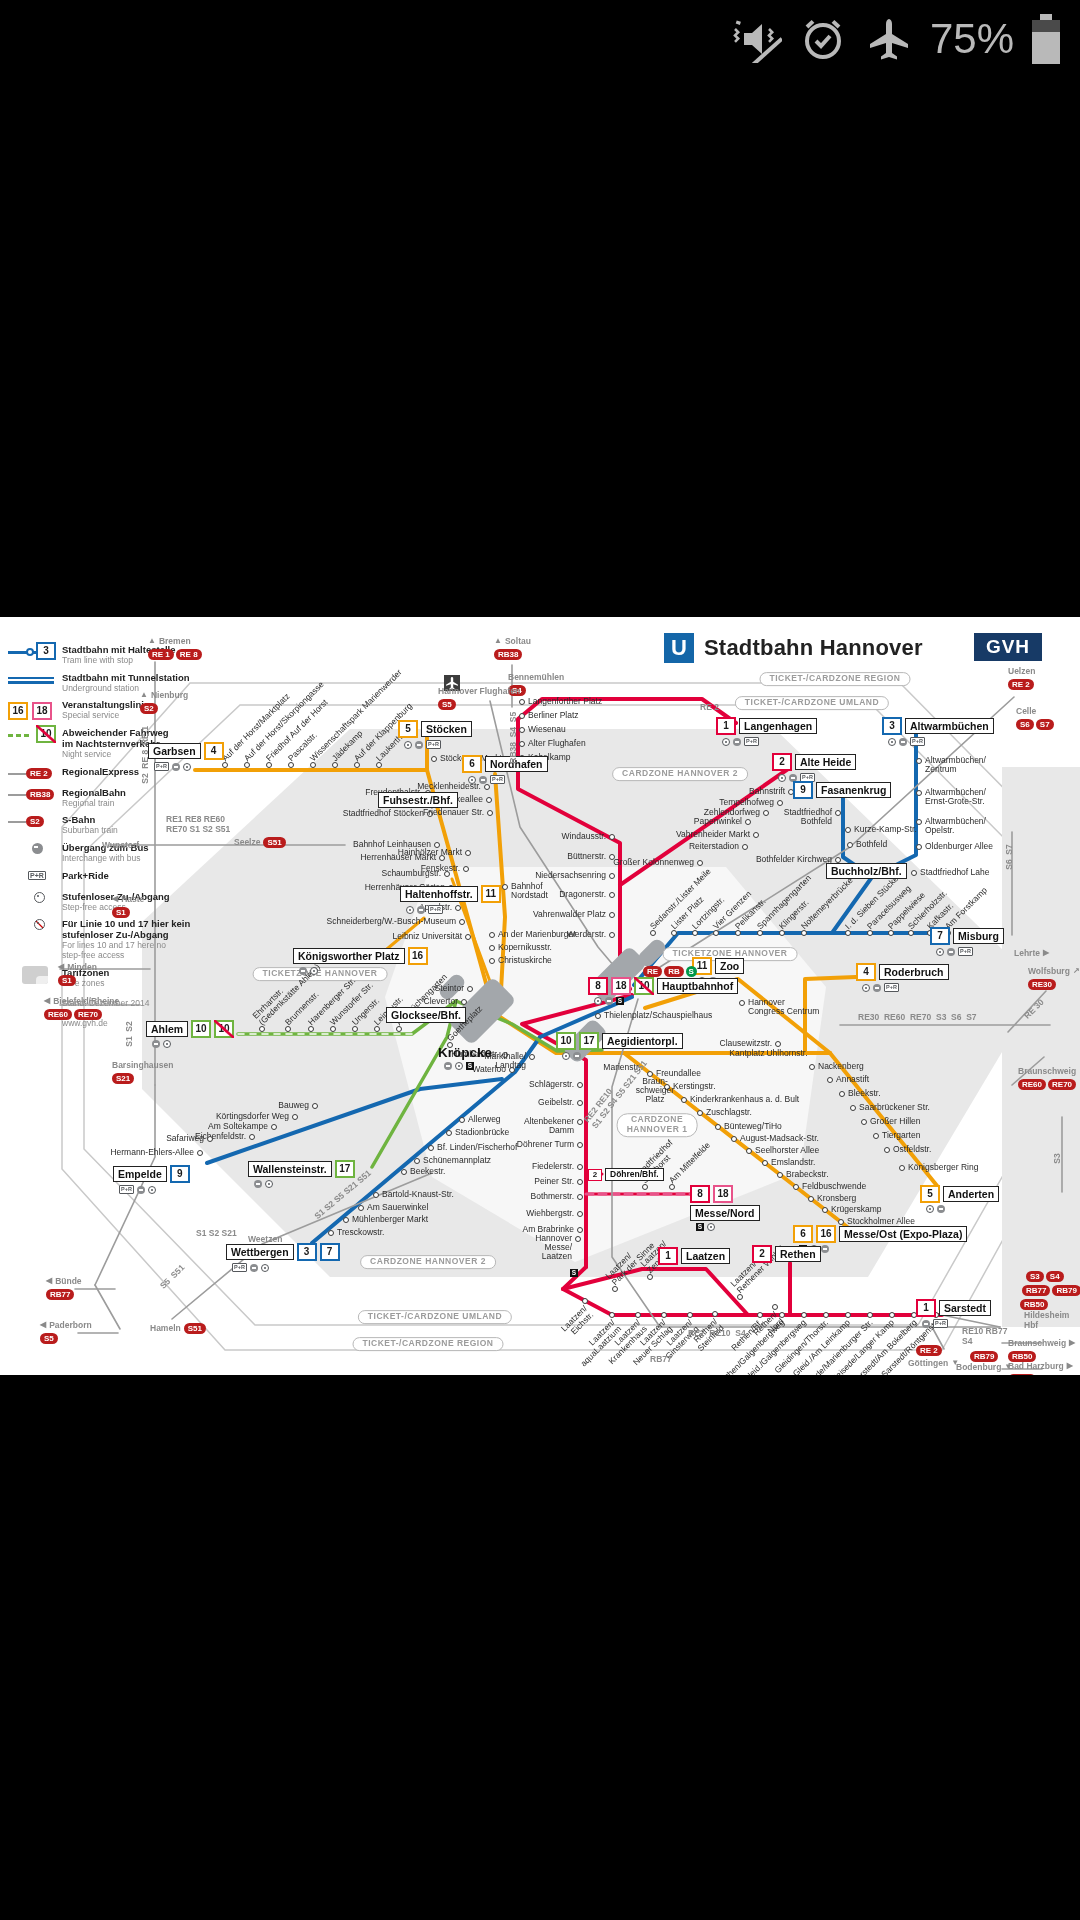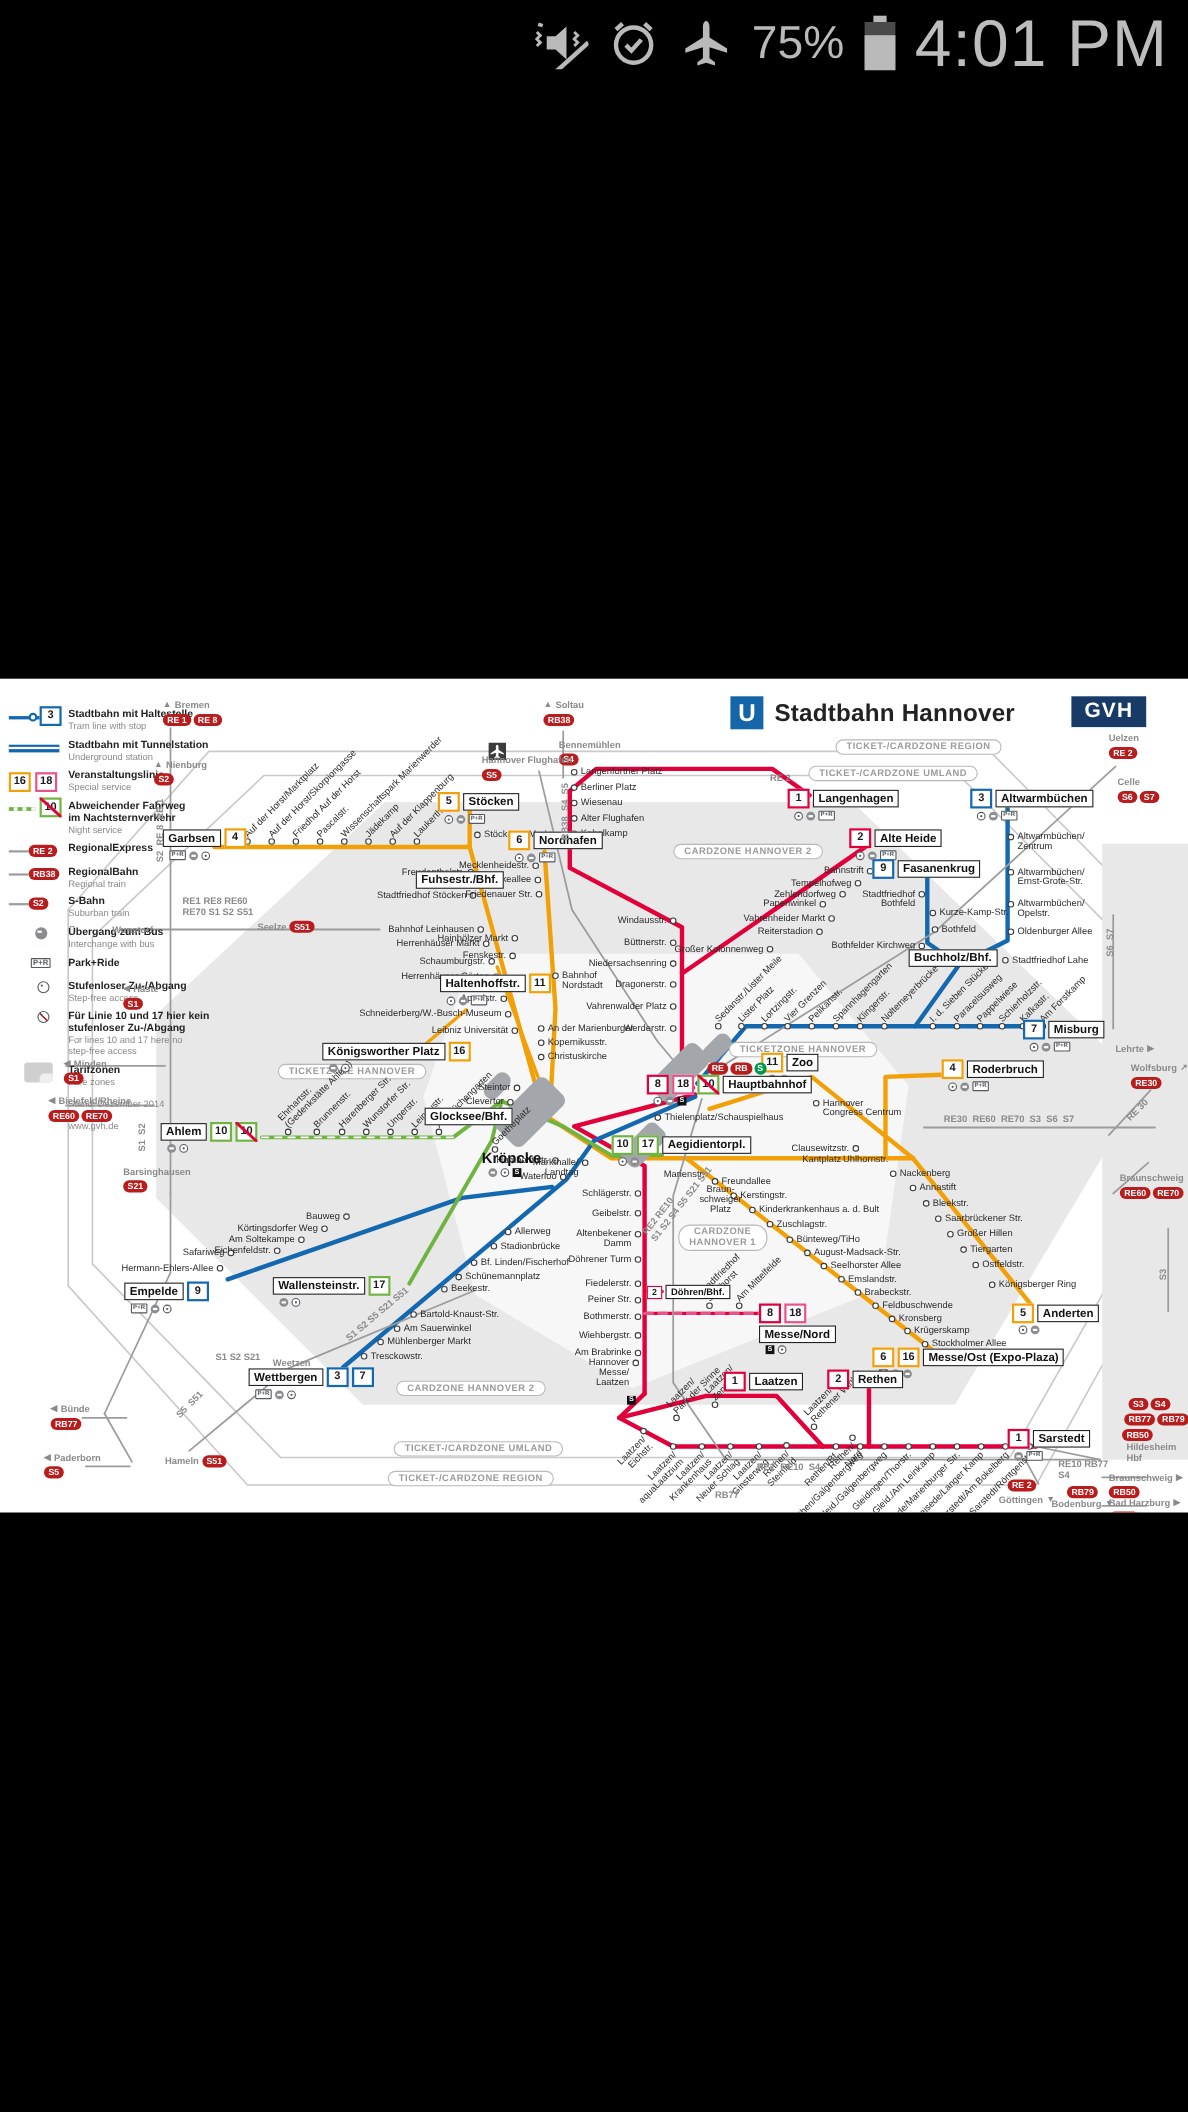--- a/index.html
+++ b/index.html
@@ -88,21 +88,20 @@
   </svg>
   <svg width="50" height="48" viewBox="0 0 24 24">
     <path fill="#b9b9b9" d="M21.5,14.5 L13.5,9.5 L13.5,4.5 C13.5,3.2 12.8,2 12,2 C11.2,2 10.5,3.2 10.5,4.5 L10.5,9.5 L2.5,14.5 L2.5,16.5 L10.5,14 L10.5,19 L8,20.8 L8,22.3 L12,21 L16,22.3 L16,20.8 L13.5,19 L13.5,14 L21.5,16.5 Z"></path>
   </svg>
   <span class="spct">75%</span>
   <svg width="32" height="50" viewBox="0 0 16 25">
     <rect x="5" y="0" width="6" height="3" fill="#b9b9b9"></rect>
     <rect x="1" y="3" width="14" height="22" fill="#4a4a4a"></rect>
     <rect x="1" y="9" width="14" height="16" fill="#b9b9b9"></rect>
   </svg>
-  <span class="stime">4:01 PM</span>
 </div>
 
 <div class="map">
   <svg class="base" id="map-svg" width="1080" height="758" viewBox="0 0 1080 758">
       <path d="M190,66 L900,66 L1042,210 L1042,552 L942,733 L225,733 L62,552 L62,210 Z" fill="none" stroke="#c9c9c9" stroke-width="1.5"></path>
       <path d="M240,88 L872,88 L1018,235 L1018,532 L918,708 L255,708 L84,532 L84,235 Z" fill="none" stroke="#c9c9c9" stroke-width="1.5"></path>
       <path d="M350,112 L775,112 L1005,335 L1005,430 L868,660 L330,660 L142,472 L142,305 Z" fill="#e8e8e8" stroke="none" stroke-width="1.5"></path>
       <path d="M1002,150 L1080,150 L1080,710 L1002,710 Z" fill="#e8e8e8" stroke="none" stroke-width="1.5"></path>
       <path d="M430,250 L726,250 L826,370 L800,555 L575,645 L432,560 L385,380 Z" fill="#f7f7f7" stroke="none" stroke-width="1.5"></path>
       <path d="M195,153 H427" fill="none" stroke="#f2a007" stroke-width="4" stroke-linejoin="round" stroke-linecap="round"></path>
@@ -942,21 +941,21 @@
         <div class="txt">Sarstedt/Röntgenstr.</div>
       </div>
       <div class="st l" style="left: 578px; top: 622px;">
         <div class="dot"></div>
         <div class="txt">Hannover
 Messe/
 Laatzen</div>
       </div>
     </div>
   <div id="termini">
-      <div class="term" style="left: 148px; top: 136px;">
+      <div class="term" style="left: 148px; top: 125px;">
         <div class="tbox">Garbsen</div>
         <div class="badge" style="border-color: rgb(242, 160, 7);">4</div>
         <div class="icr">
           <div class="mi pr">P+R</div>
           <div class="mi bus"></div>
           <div class="mi wc"></div>
         </div>
       </div>
       <div class="term" style="left: 398px; top: 103px;">
         <div class="badge" style="border-color: rgb(242, 160, 7);">5</div>

